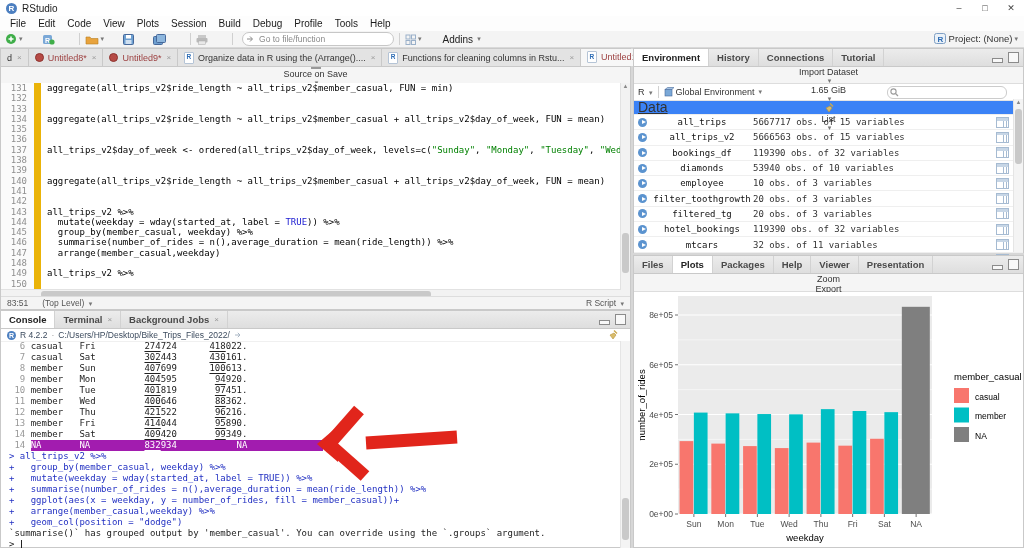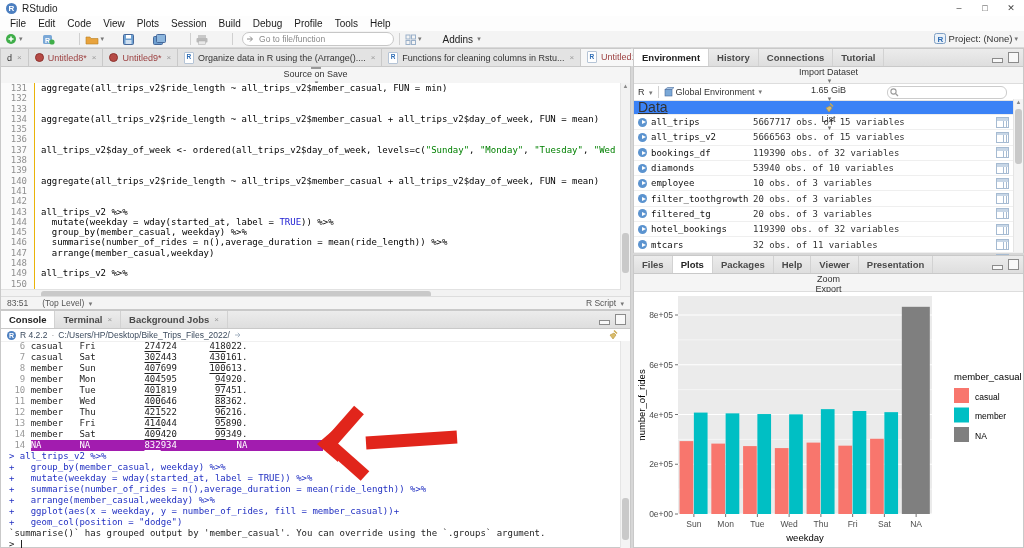--- a/index.html
+++ b/index.html
@@ -47,21 +47,21 @@
   .ftab{display:flex;align-items:center;padding:0 6px;font-size:9px;color:#333;border-right:1px solid #c9c9c9;
         background:#e3e3e3;white-space:nowrap;}
   .ftab.active{background:#f7f7f7;border-bottom:1px solid #f7f7f7;}
   .ftab.red .flabel{color:#9c3f3f;}
   .ftab .x{margin-left:5px;color:#9a9a9a;font-size:8px;}
   .reddot{width:7px;height:7px;border-radius:50%;background:#b64a45;border:1px solid #8e322e;margin-right:4px;}
   .rdoc{width:8px;height:10px;background:#fff;border:1px solid #b5c4d6;border-radius:1px;margin-right:4px;position:relative;}
   .rdoc::after{content:"R";position:absolute;left:1.5px;top:0.5px;font-size:6.5px;color:#2e6db5;font-weight:bold;}
   #editor{position:absolute;left:0;top:34px;width:629px;height:206px;background:#fff;overflow:hidden;}
   .codeline{display:flex;height:10.3px;line-height:10.3px;font-size:9px;white-space:pre;}
-  .gut{width:26px;min-width:26px;text-align:right;padding-right:7px;color:#8f8f8f;background:#fbfbfb;border-right:1px solid #eab308;}
+  .gut{width:26px;min-width:26px;text-align:right;padding-right:7px;color:#8f8f8f;background:#fbfbfb;border-right:7px solid #eab308;}
   .ctext{padding-left:6px;color:#000;}
   .str{color:#008000;} .kw{color:#1b1bd1;}
   #hscroll{position:absolute;left:0;top:240px;width:620px;height:9px;background:#f2f2f2;border-top:1px solid #e2e2e2;}
   #hthumb{position:absolute;left:40px;top:1px;width:390px;height:7px;background:#c9c9c9;border-radius:3px;}
   #vscroll-ed{position:absolute;right:0;top:34px;width:9px;height:215px;background:#f2f2f2;border-left:1px solid #e2e2e2;
               font-size:6px;color:#888;text-align:center;}
   #vthumb-ed{position:absolute;left:1px;top:150px;width:7px;height:40px;background:#c9c9c9;border-radius:3px;}
   #src-status{position:absolute;left:0;bottom:0;width:629px;height:13px;background:#f4f4f4;border-top:1px solid #ddd;
               display:flex;align-items:center;font-size:8.5px;color:#555;padding:0 6px;box-sizing:border-box;}
   .runbtn{display:flex;align-items:center;margin:0 3px;color:#333;}
@@ -84,21 +84,21 @@
   #vscroll-con{position:absolute;right:0;top:30px;width:9px;height:207px;background:#f4f4f4;border-left:1px solid #e5e5e5;}
   #vthumb-con{position:absolute;left:1px;bottom:8px;width:7px;height:42px;background:#c9c9c9;border-radius:3px;}
 
   
   #env-pane{left:633px;top:48px;width:391px;height:205px;}
   .scope-row{height:16px;display:flex;align-items:center;border-bottom:1px solid #e5e5e5;padding:0 4px;font-size:9px;color:#333;}
   #env-search{width:100px;height:11px;border:1px solid #ccc;border-radius:6px;font-size:8px;padding:0 4px 0 14px;}
   .searchwrap{position:relative;margin-left:auto;margin-right:12px;}
   .searchwrap svg{position:absolute;left:3px;top:2px;}
   #env-data-hdr{height:13px;line-height:13px;font-size:14px;color:#333;padding-left:4px;border-bottom:1px solid #eee;background:#3b82f6;text-decoration:underline;}
-  .env-item{height:14.3px;display:flex;align-items:center;border-bottom:1px solid #efefef;font-size:9px;}
+  .env-item{height:14.3px;display:flex;align-items:center;border-bottom:1px solid #efefef;font-size:9px;text-align:center;}
   .playico{width:9px;height:9px;border-radius:50%;background:#5b93cf;margin:0 4px;position:relative;flex:none;}
   .playico::after{content:"";position:absolute;left:3.5px;top:2.5px;border-left:4px solid #fff;border-top:2.5px solid transparent;border-bottom:2.5px solid transparent;}
   .env-name{width:102px;color:#111;}
   .env-desc{color:#333;}
   .gridico{margin-left:auto;margin-right:14px;width:11px;height:9px;border:1px solid #a6bbd2;flex:none;
     background:linear-gradient(#c7d6e6 0 2.5px,transparent 2.5px),
       repeating-linear-gradient(90deg,transparent 0 2.6px,#a6bbd2 2.6px 3.3px);}
   #vscroll-env{position:absolute;right:0;top:50px;width:9px;height:153px;background:#f4f4f4;border-left:1px solid #e5e5e5;font-size:6px;color:#888;text-align:center;}
   #vthumb-env{position:absolute;left:1px;top:10px;width:7px;height:55px;background:#c9c9c9;border-radius:3px;}
 
@@ -398,22 +398,22 @@
         <div class="cline"><span class="cnum">10</span> <span class="csel"><span class="c-mem">member</span><span class="c-day">Tue</span><span class="c-rides"><span class="u">401</span>819</span><span class="c-dur"><span class="u">97</span>451.</span></span></div>
         <div class="cline"><span class="cnum">11</span> <span class="csel"><span class="c-mem">member</span><span class="c-day">Wed</span><span class="c-rides"><span class="u">400</span>646</span><span class="c-dur"><span class="u">88</span>362.</span></span></div>
         <div class="cline"><span class="cnum">12</span> <span class="csel"><span class="c-mem">member</span><span class="c-day">Thu</span><span class="c-rides"><span class="u">421</span>522</span><span class="c-dur"><span class="u">96</span>216.</span></span></div>
         <div class="cline"><span class="cnum">13</span> <span class="csel"><span class="c-mem">member</span><span class="c-day">Fri</span><span class="c-rides"><span class="u">414</span>044</span><span class="c-dur"><span class="u">95</span>890.</span></span></div>
         <div class="cline"><span class="cnum">14</span> <span class="csel"><span class="c-mem">member</span><span class="c-day">Sat</span><span class="c-rides"><span class="u">409</span>420</span><span class="c-dur"><span class="u">99</span>349.</span></span></div>
         <div class="cline"><span class="cnum">14</span> <span class="csel hl"><span class="c-mem">NA</span><span class="c-day">NA</span><span class="c-rides"><span class="u">832</span>934</span><span class="c-dur">NA</span></span></div>
         <div class="cline cmd">&gt; all_trips_v2 %&gt;%</div>
         <div class="cline cmd">+   group_by(member_casual, weekday) %&gt;%</div>
         <div class="cline cmd">+   mutate(weekday = wday(started_at, label = TRUE)) %&gt;%</div>
         <div class="cline cmd">+   summarise(number_of_rides = n(),average_duration = mean(ride_length)) %&gt;%</div>
+        <div class="cline cmd">+   ggplot(aes(x = weekday, y = number_of_rides, fill = member_casual))+</div>
         <div class="cline cmd">+   arrange(member_casual,weekday) %&gt;%</div>
-        <div class="cline cmd">+   ggplot(aes(x = weekday, y = number_of_rides, fill = member_casual))+</div>
         <div class="cline cmd">+   geom_col(position = "dodge")</div>
         <div class="cline">`summarise()` has grouped output by 'member_casual'. You can override using the `.groups` argument.</div>
         <div class="cline">&gt; <span class="caret"></span></div>
       </div>
     <div id="vscroll-con">
         <div id="vthumb-con"></div>
       </div>
   </div>
 
   <div id="env-pane" class="pane">

